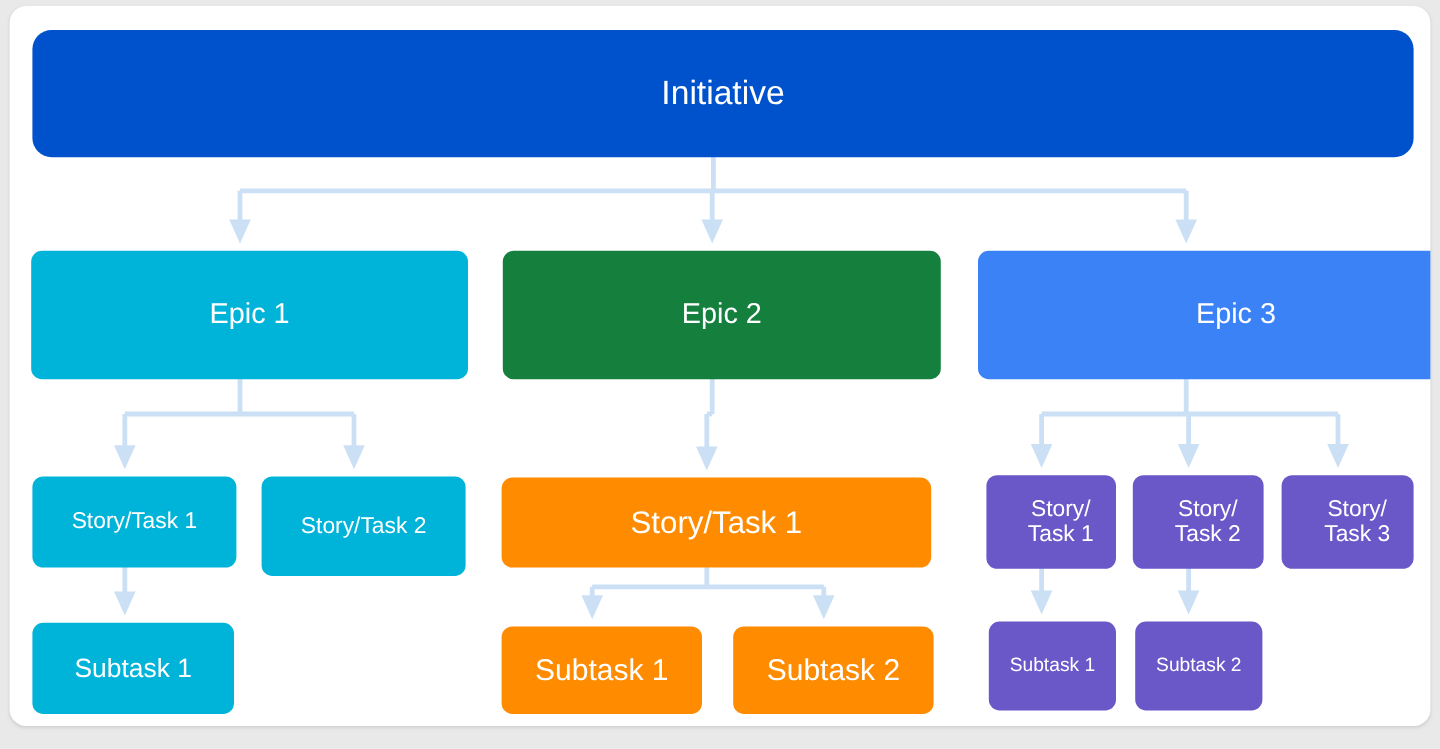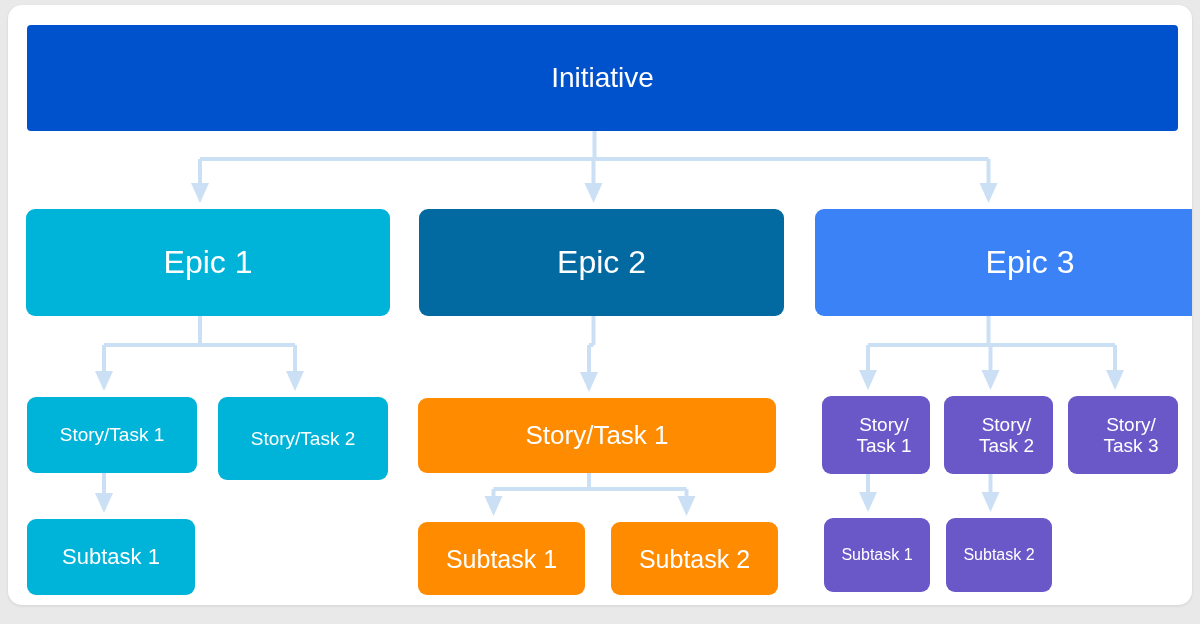--- a/index.html
+++ b/index.html
@@ -43,22 +43,22 @@
     align-items: center;
     justify-content: center;
     text-align: center;
     color: #ffffff;
     border-radius: 9px;
     line-height: 1.12;
     box-sizing: border-box;
     padding: 2px 6px;
     white-space: pre-line;
   }
-  .lvl-initiative { font-size: 28px; border-radius: 4px; }
-  .lvl-epic       { font-size: 32px; }
+  .lvl-initiative { font-size: 28px; border-radius: 16px; }
+  .lvl-epic       { font-size: 24px; }
   .lvl-story-lg   { font-size: 26px; }
   .lvl-story-md   { font-size: 19px; }
   .lvl-story-sm   { font-size: 19px; padding-left: 22px; }
   .lvl-sub-lg     { font-size: 25px; }
   .lvl-sub-md     { font-size: 22px; }
   .lvl-sub-sm     { font-size: 16px; }
 </style>
 </head>
 <body>
 
@@ -102,21 +102,21 @@
           <polygon points="1106,370 1124,370 1115,390" fill="#cce0f5"></polygon>
           <polygon points="859,492 877,492 868,512" fill="#cce0f5"></polygon>
           <line x1="868" y1="469" x2="868" y2="494" stroke="#cce0f5" stroke-width="4" stroke-linecap="butt"></line>
           <polygon points="981.5,492 999.5,492 990.5,512" fill="#cce0f5"></polygon>
           <line x1="990.5" y1="469" x2="990.5" y2="494" stroke="#cce0f5" stroke-width="4" stroke-linecap="butt"></line>
         </g>
     </svg>
     <div id="nodes">
         <div class="node lvl-initiative" style="left: 19px; top: 20px; width: 1151px; height: 106px; background: rgb(0, 82, 204);">Initiative</div>
         <div class="node lvl-epic" style="left: 18px; top: 204px; width: 364px; height: 107px; background: rgb(0, 179, 217);">Epic 1</div>
-        <div class="node lvl-epic" style="left: 411px; top: 204px; width: 365px; height: 107px; background: #0369a1;">Epic 2</div>
+        <div class="node lvl-epic" style="left: 411px; top: 204px; width: 365px; height: 107px; background: #15803d;">Epic 2</div>
         <div class="node lvl-epic" style="left: 807px; top: 204px; width: 430px; height: 107px; background: #3b82f6;">Epic 3</div>
         <div class="node lvl-story-md" style="left: 19px; top: 392px; width: 170px; height: 76px; background: rgb(0, 179, 217);">Story/Task 1</div>
         <div class="node lvl-story-md" style="left: 210px; top: 392px; width: 170px; height: 83px; background: rgb(0, 179, 217);">Story/Task 2</div>
         <div class="node lvl-sub-md" style="left: 19px; top: 514px; width: 168px; height: 76px; background: rgb(0, 179, 217);">Subtask 1</div>
         <div class="node lvl-story-lg" style="left: 410px; top: 393px; width: 358px; height: 75px; background: rgb(255, 139, 0);">Story/Task 1</div>
         <div class="node lvl-sub-lg" style="left: 410px; top: 517px; width: 167px; height: 73px; background: rgb(255, 139, 0);">Subtask 1</div>
         <div class="node lvl-sub-lg" style="left: 603px; top: 517px; width: 167px; height: 73px; background: rgb(255, 139, 0);">Subtask 2</div>
         <div class="node lvl-story-sm" style="left: 814px; top: 391px; width: 108px; height: 78px; background: rgb(106, 87, 200);">Story/
 Task 1</div>
         <div class="node lvl-story-sm" style="left: 936px; top: 391px; width: 109px; height: 78px; background: rgb(106, 87, 200);">Story/

